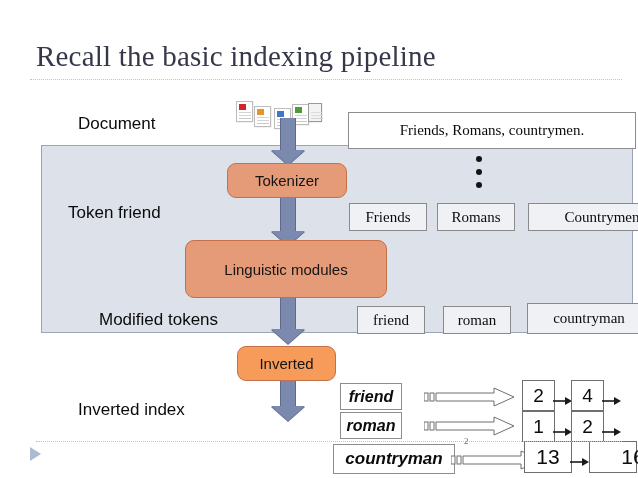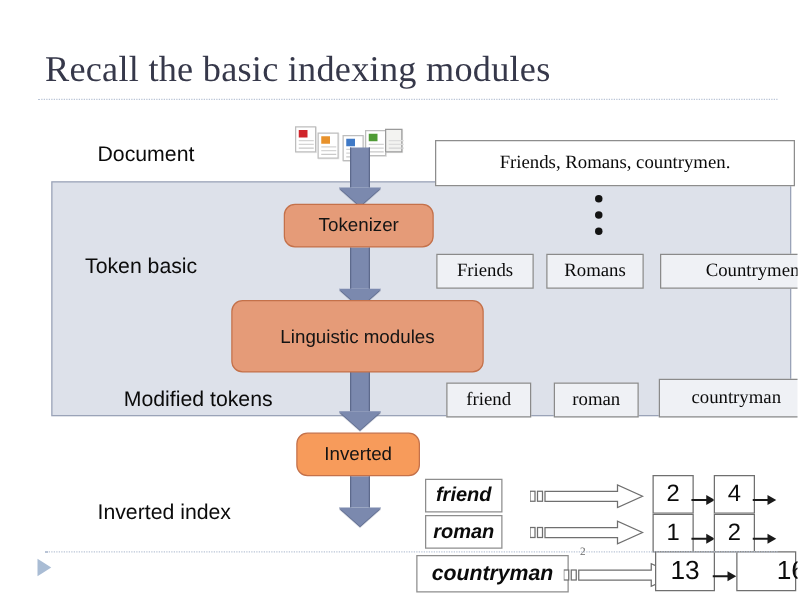--- a/index.html
+++ b/index.html
@@ -309,27 +309,27 @@
     font-family: "Liberation Serif", serif;
     font-size: 9px;
     color: #6a6a6a;
   }
 </style>
 </head>
 <body>
 
 <div id="slide">
 
-  <div id="title">Recall the basic indexing modules</div>
+  <div id="title">Recall the basic indexing pipeline</div>
   <div id="title-rule"></div>
 
   <div id="main-panel"></div>
 
   <div class="stage-label" id="label-document">Document</div>
-  <div class="stage-label" id="label-token-stream">Token basic</div>
+  <div class="stage-label" id="label-token-stream">Token friend</div>
   <div class="stage-label" id="label-modified">Modified tokens</div>
   <div class="stage-label" id="label-inverted">Inverted index</div>
 
   <div id="doc-icons">
     <div class="doc-ico" id="ico-pdf"></div>
     <div class="doc-ico" id="ico-orange"></div>
     <div class="doc-ico" id="ico-blue"></div>
     <div class="doc-ico" id="ico-green"></div>
     <div class="doc-ico" id="ico-page"></div>
   </div>

